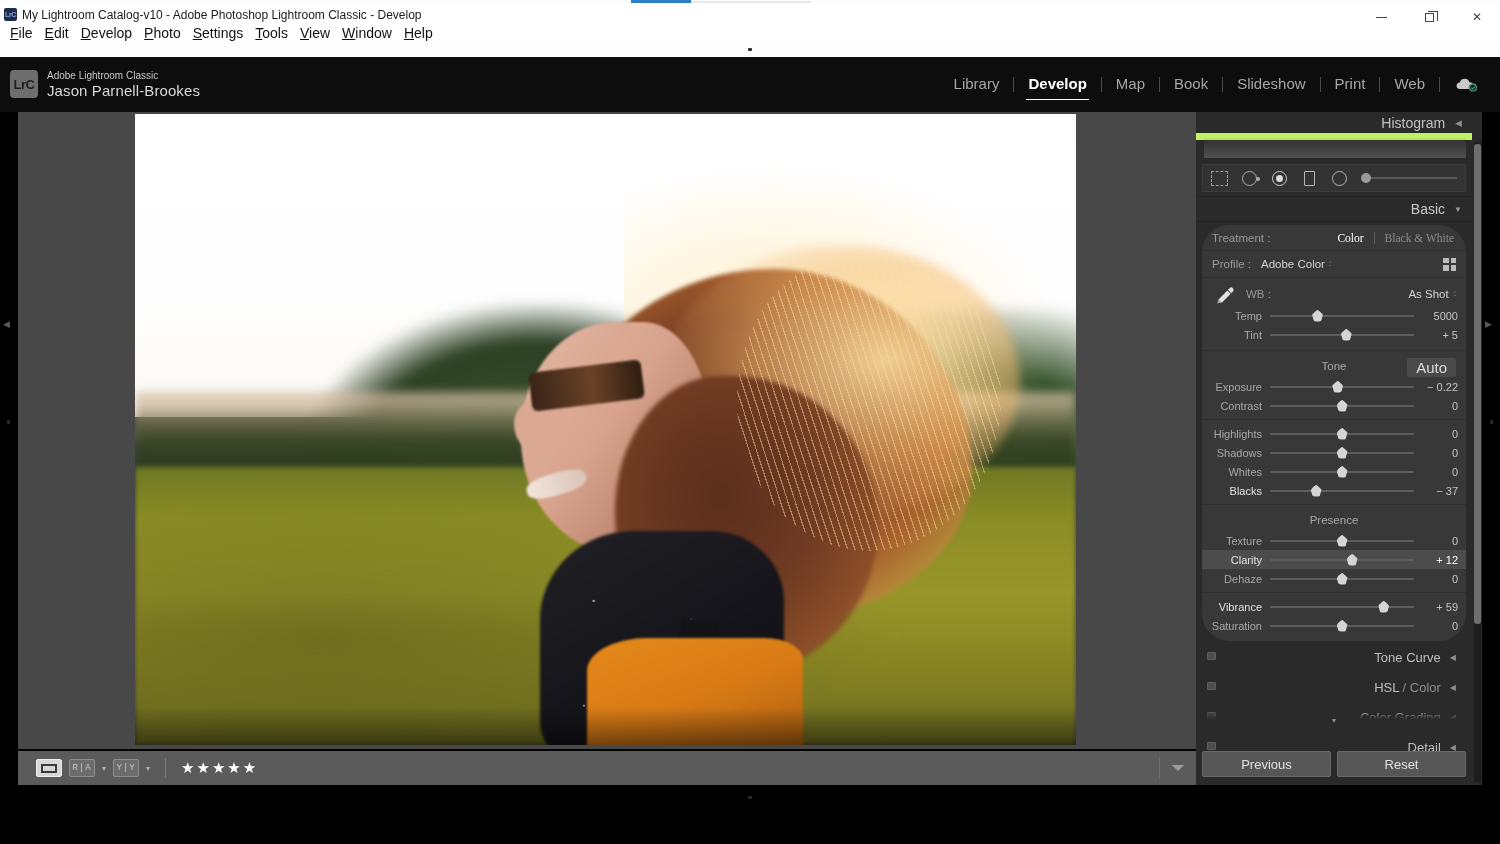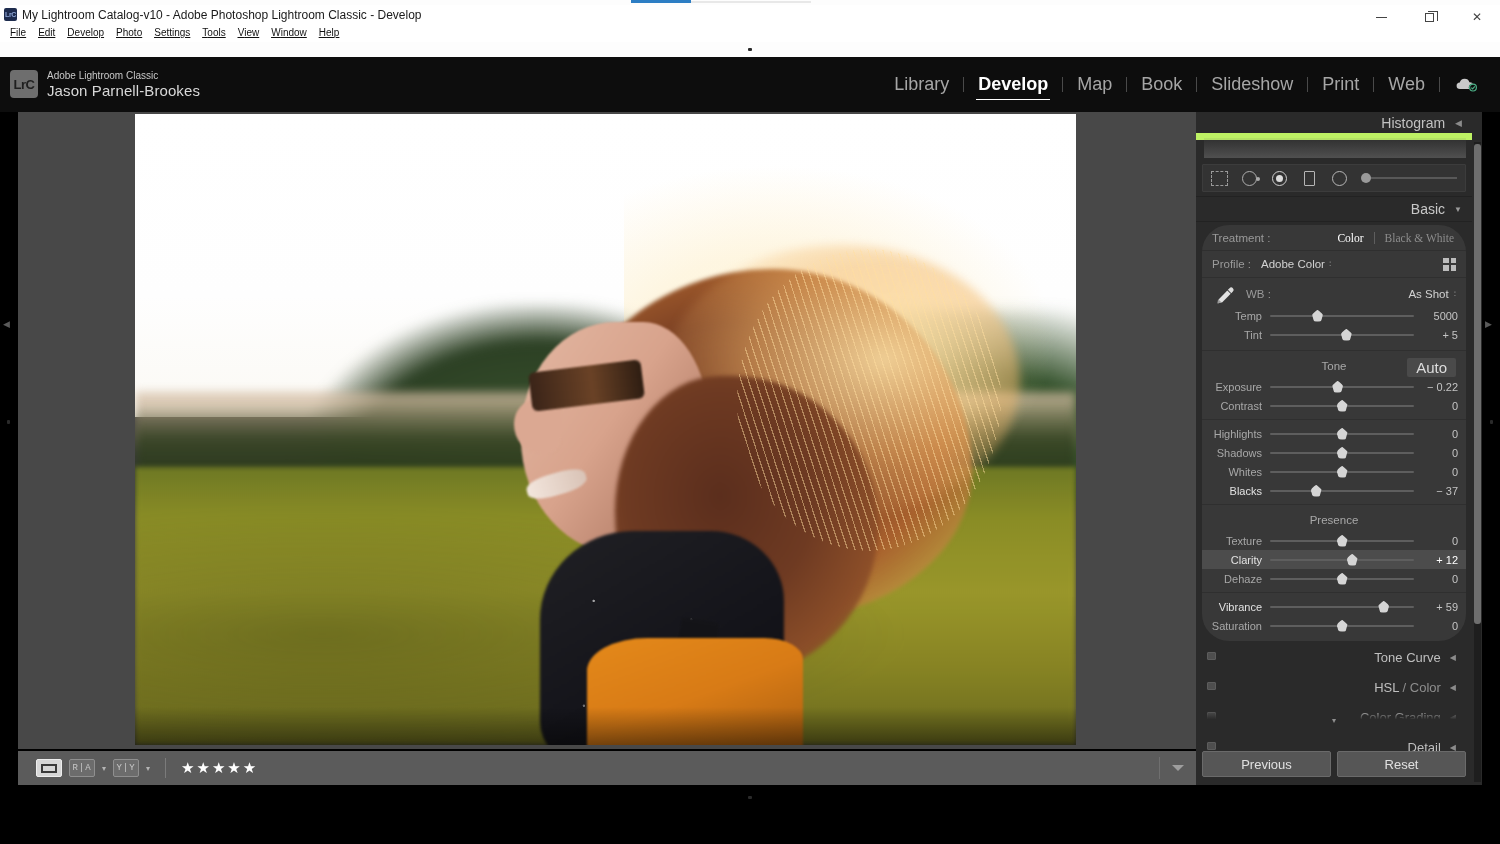--- a/index.html
+++ b/index.html
@@ -44,21 +44,21 @@
   .wbtn .min-glyph { display:block; width:11px; height:1px; background:#444; }
   .wbtn .max-glyph { display:block; width:9px; height:9px; border:1px solid #444; position:relative; }
   .wbtn .max-glyph:after{ content:""; position:absolute; left:2px; top:-3px; width:9px; height:9px; border:1px solid #444; border-bottom:none; border-left:none;}
 
   
   .menubar {
     position:absolute; left:0; top:24px; width:1500px; height:18px;
     background:#ffffff; display:flex; align-items:center; padding-left:4px;
   }
   .menubar .mitem {
-    font-size:10px; color:#111; padding:0 6px; line-height:16px; cursor:default; white-space:nowrap;text-decoration:underline;
+    font-size:14px; color:#111; padding:0 6px; line-height:16px; cursor:default; white-space:nowrap;
   }
   .menubar .mitem .u { text-decoration: underline; }
 
   
   .whitegap { position:absolute; left:0; top:42px; width:1500px; height:15px; background:#fdfdfd; }
 
   .appframe { position:absolute; left:0; top:57px; width:1500px; height:787px; background:#000; }
 
   
   .framedot { position:absolute; width:4px; height:3px; background:#2a2a2a; border-radius:1px; }
@@ -78,21 +78,21 @@
     color:#1f1f1f; font-size:13px; font-weight:bold;
     display:flex; align-items:center; justify-content:center;
     letter-spacing:-0.4px;
   }
   .idtext { line-height:1.15; }
   .idtext .l1 { font-size:10px; color:#c9c9c9; }
   .idtext .l2 { font-size:15px; color:#d8d8d8; letter-spacing:0.1px; }
 
   .modules { position:absolute; right:22px; top:14px; display:flex; align-items:center; gap:0; }
   .module {
-    font-size:18px; color:#a6a6a6; padding:0 14px; cursor:pointer; position:relative;
+    font-size:15px; color:#a6a6a6; padding:0 14px; cursor:pointer; position:relative;
     line-height:26px; white-space:nowrap;
   }
   .module.active { color:#ffffff; font-weight:bold; }
   .module.active:after {
     content:""; position:absolute; left:12px; right:12px; bottom:-3px; height:1px; background:#ffffff;
   }
   .msep { width:1px; height:15px; background:#4a4a4a; }
   .cloud-ico {
     margin-left:14px; width:24px; height:20px; position:relative; cursor:pointer;
   }

